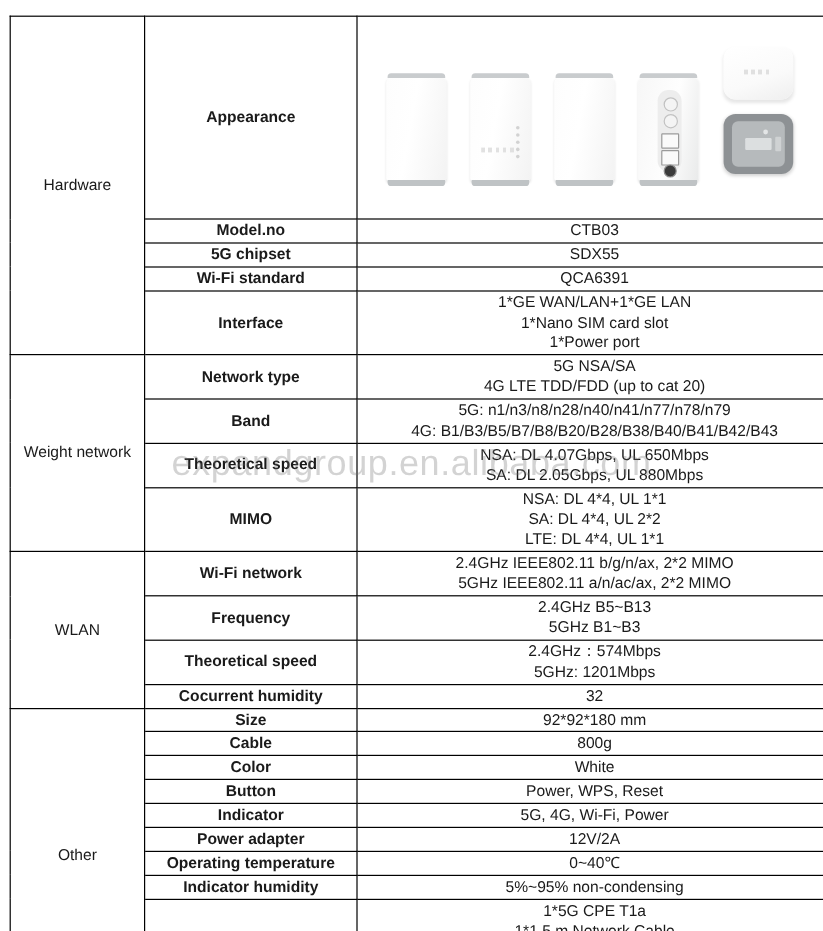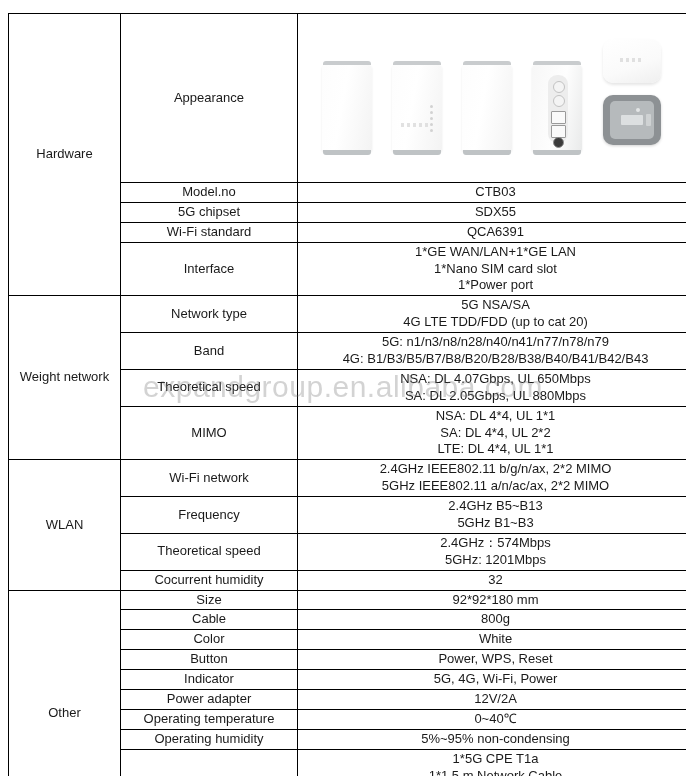--- a/index.html
+++ b/index.html
@@ -42,20 +42,21 @@
     padding: 1px 2px;
     font-family: "Liberation Sans", sans-serif;
     white-space: pre-line;
   }
 
   td.cat-cell {
     width: 107px;
   }
   td.param-cell {
     width: 172px;
+    font-weight: bold;
   }
   td.value-cell {
     width: 391px;
   }
 
   td.appearance-media {
     padding: 0;
     vertical-align: top;
   }
 
@@ -345,21 +346,21 @@
         </tr>
         <tr style="height: 17px;">
           <td class="param-cell">Power adapter</td>
           <td class="value-cell">12V/2A</td>
         </tr>
         <tr style="height: 17px;">
           <td class="param-cell">Operating temperature</td>
           <td class="value-cell">0~40℃</td>
         </tr>
         <tr style="height: 17px;">
-          <td class="param-cell">Operating humidity</td>
+          <td class="param-cell">Indicator humidity</td>
           <td class="value-cell">5%~95% non-condensing</td>
         </tr>
         <tr style="height: 82px;">
           <td class="param-cell">Package content</td>
           <td class="value-cell">1*5G CPE T1a
 1*1.5 m Network Cable
 1* Power adapter
 1* QuickSetupGuide
 1* Warranty card</td>
         </tr>

